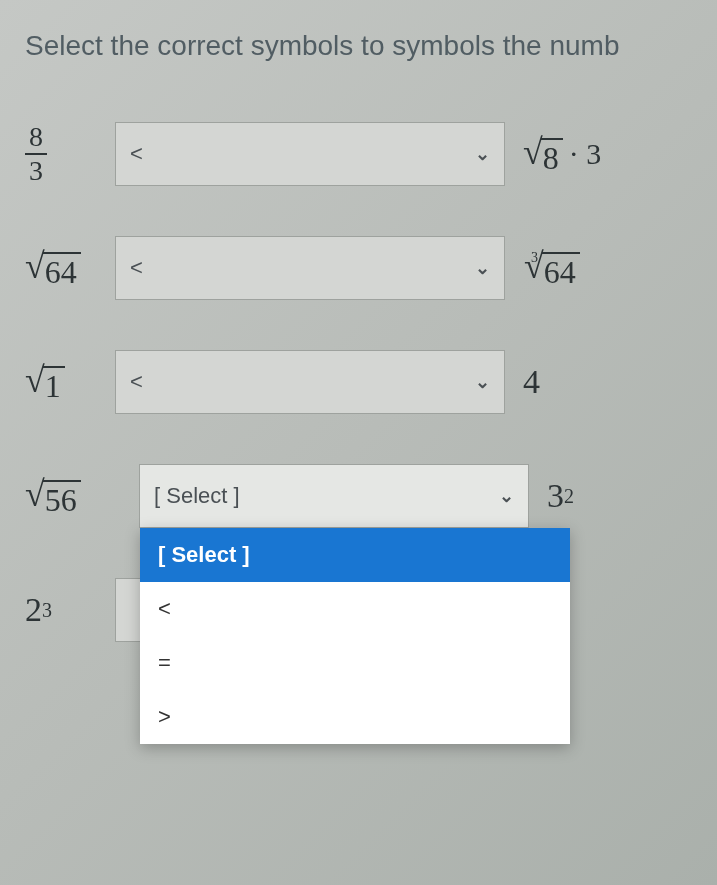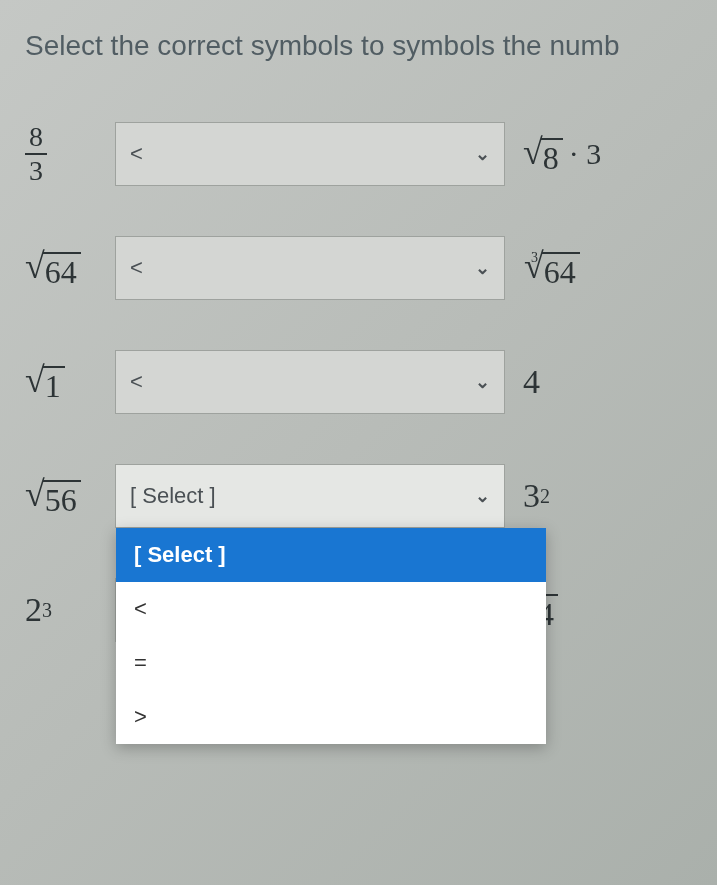--- a/index.html
+++ b/index.html
@@ -136,20 +136,21 @@
       color: #333;
       cursor: pointer;
     }
     .dropdown-option.highlighted {
       background: #1976d2;
       color: #ffffff;
       font-weight: 600;
     }
     .row4 .select-box {
       background: #e5e7e4;
+      margin-left: 24px;
     }
     .row5 .select-box {
       width: 45px;
       overflow: hidden;
     }
     .dot {
       margin: 0 6px;
       font-size: 30px;
     }
   </style>

